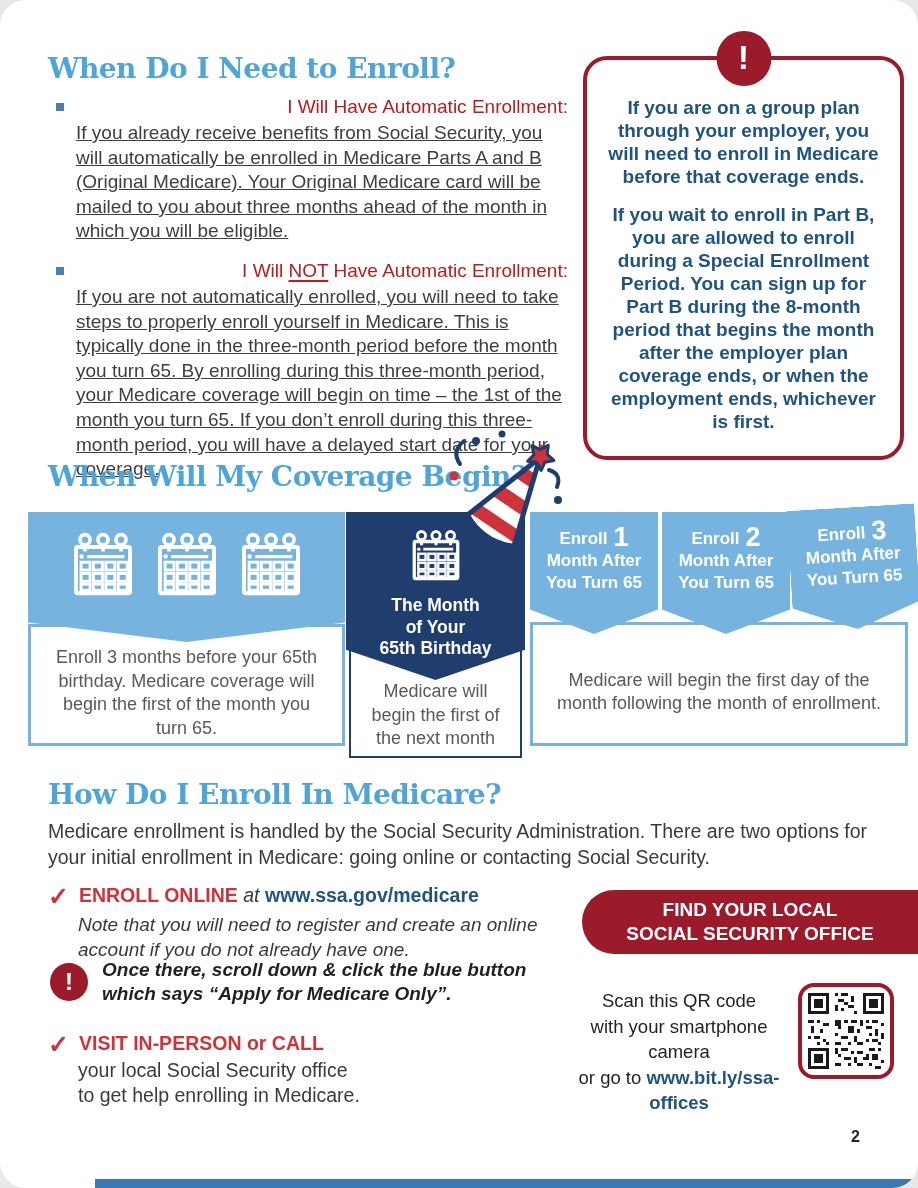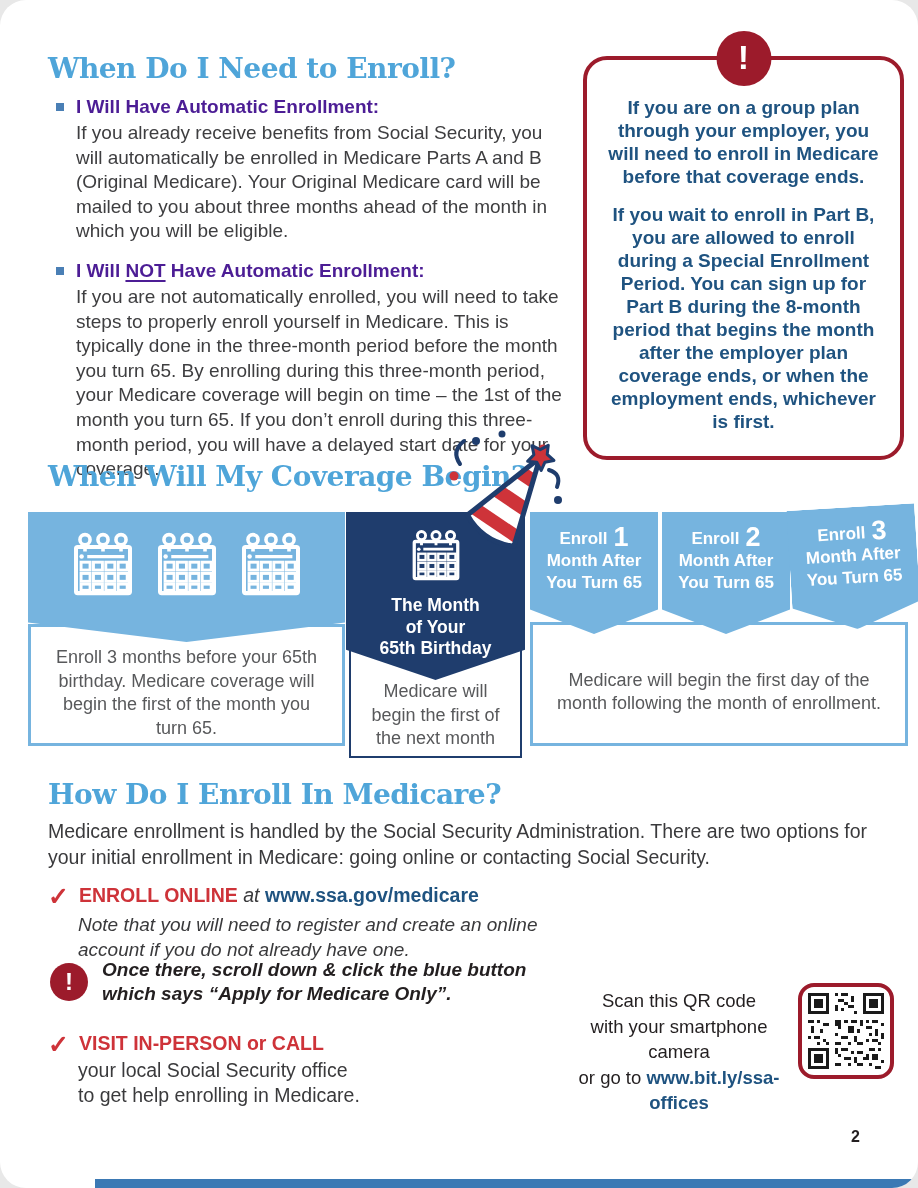--- a/index.html
+++ b/index.html
@@ -10,23 +10,23 @@
     font-family:"Liberation Sans", sans-serif; color:#3e3e40;border-radius:26px;
   }
   .h-blue {
     position:absolute; font-family:"DejaVu Serif", serif; font-weight:bold;
     font-size:28px; color:#4fa5d9; letter-spacing:-0.5px;
   }
   
   .bullets { position:absolute; left:48px; top:96px; width:520px; }
   .bullet { position:relative; padding-left:28px; margin-bottom:16px; }
   .bullet-sq { position:absolute; left:8px; top:7px; width:8px; height:8px; background:#4a7fb5; }
-  .bullet-h { font-size:19px; font-weight:bold; color:#4c1d95; margin-bottom:3px; }
+  .bullet-h { font-size:19px; font-weight:normal; color:#b91c1c; margin-bottom:3px;text-align:right; }
   .bullet-h .u { text-decoration:underline; text-underline-offset:3px; text-decoration-thickness:2px; }
-  .bullet-b { font-size:19px; line-height:24.6px; color:#3e3e40; }
+  .bullet-b { font-size:19px; line-height:24.6px; color:#3e3e40;text-decoration:underline; }
   
   .callout {
     position:absolute; left:583px; top:56px; width:321px; height:404px;
     border:4px solid #9c1b2b; border-radius:24px; background:#fff;
   }
   .callout-icon {
     position:absolute; left:50%; top:-29px; transform:translateX(-50%);
     width:55px; height:55px; border-radius:50%; background:#9c1b2b;
     color:#fff; font-size:34px; font-weight:bold; text-align:center; line-height:53px;
   }
@@ -308,20 +308,24 @@
 
   <div class="checkrow" style="left:48px; top:1032px;">
     <span class="checkmark">✓</span>
     <span class="opt-label">VISIT IN-PERSON or CALL</span>
   </div>
   <div class="visit-lines">
     <div>your local Social Security office</div>
     <div>to get help enrolling in Medicare.</div>
   </div>
 
+  <div class="sso-btn">
+    <div>FIND YOUR LOCAL</div>
+    <div>SOCIAL SECURITY OFFICE</div>
+  </div>
 
   <div class="qr-text">
     <div>Scan this QR code</div>
     <div>with your smartphone camera</div>
     <div><span>or go to </span><a class="opt-link" style="font-size:18.5px" href="#">www.bit.ly/ssa-offices</a></div>
   </div>
   <div class="qr-box">
     <svg viewBox="0 0 25 25" shape-rendering="crispEdges">
       <g fill="#1a1a1a">
         <rect x="0" y="0" width="7" height="7"></rect>

